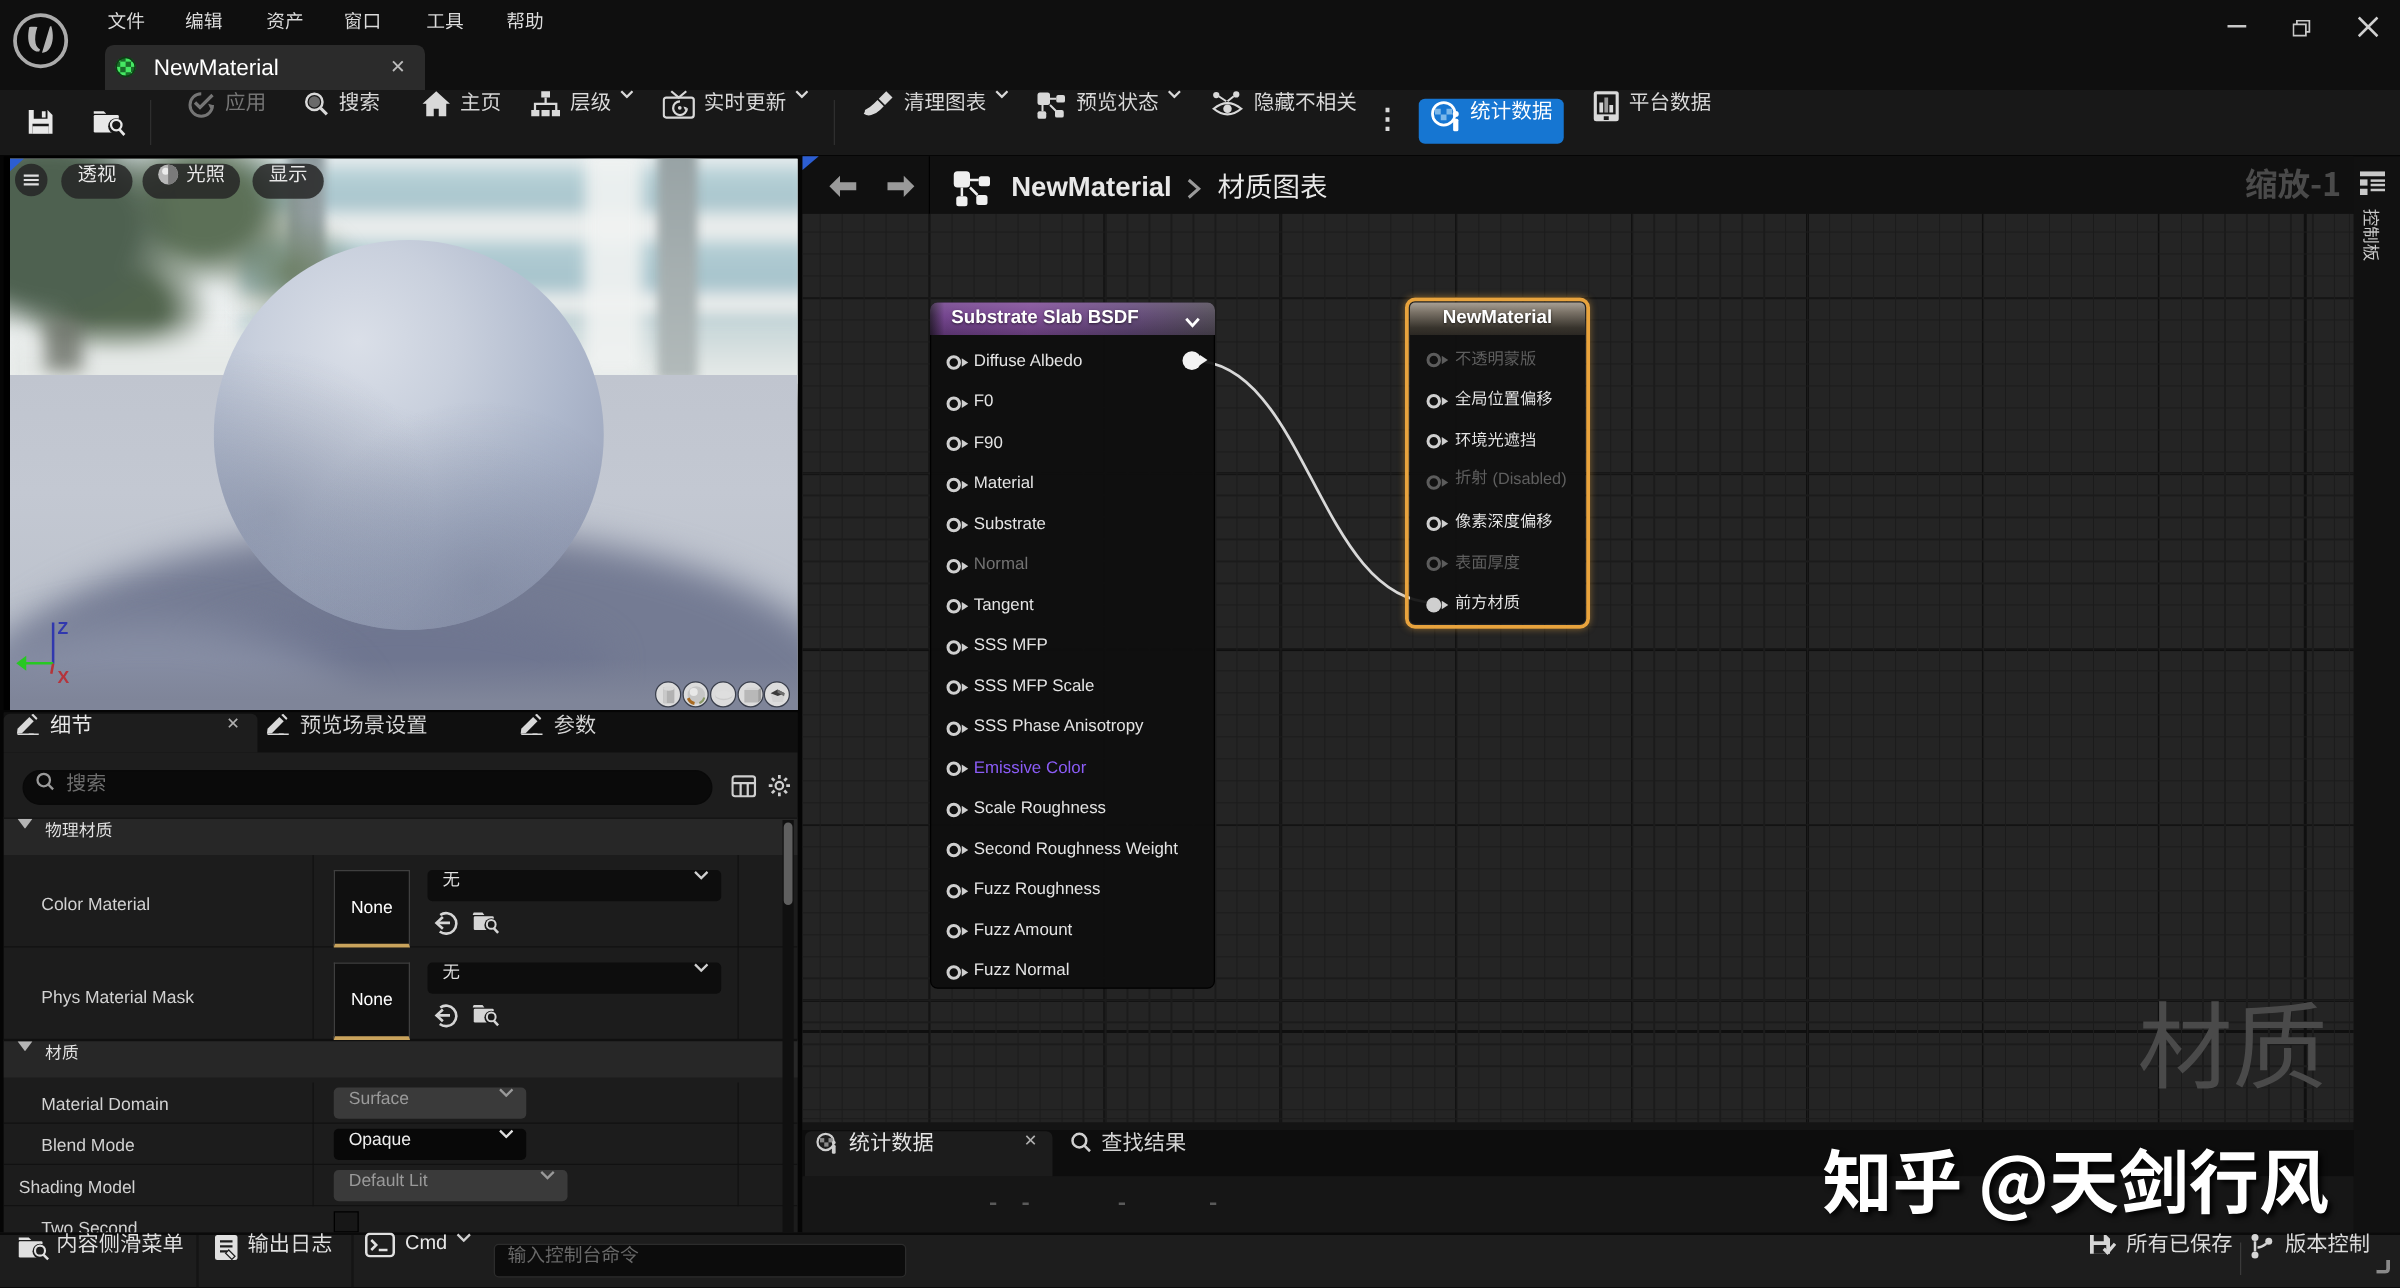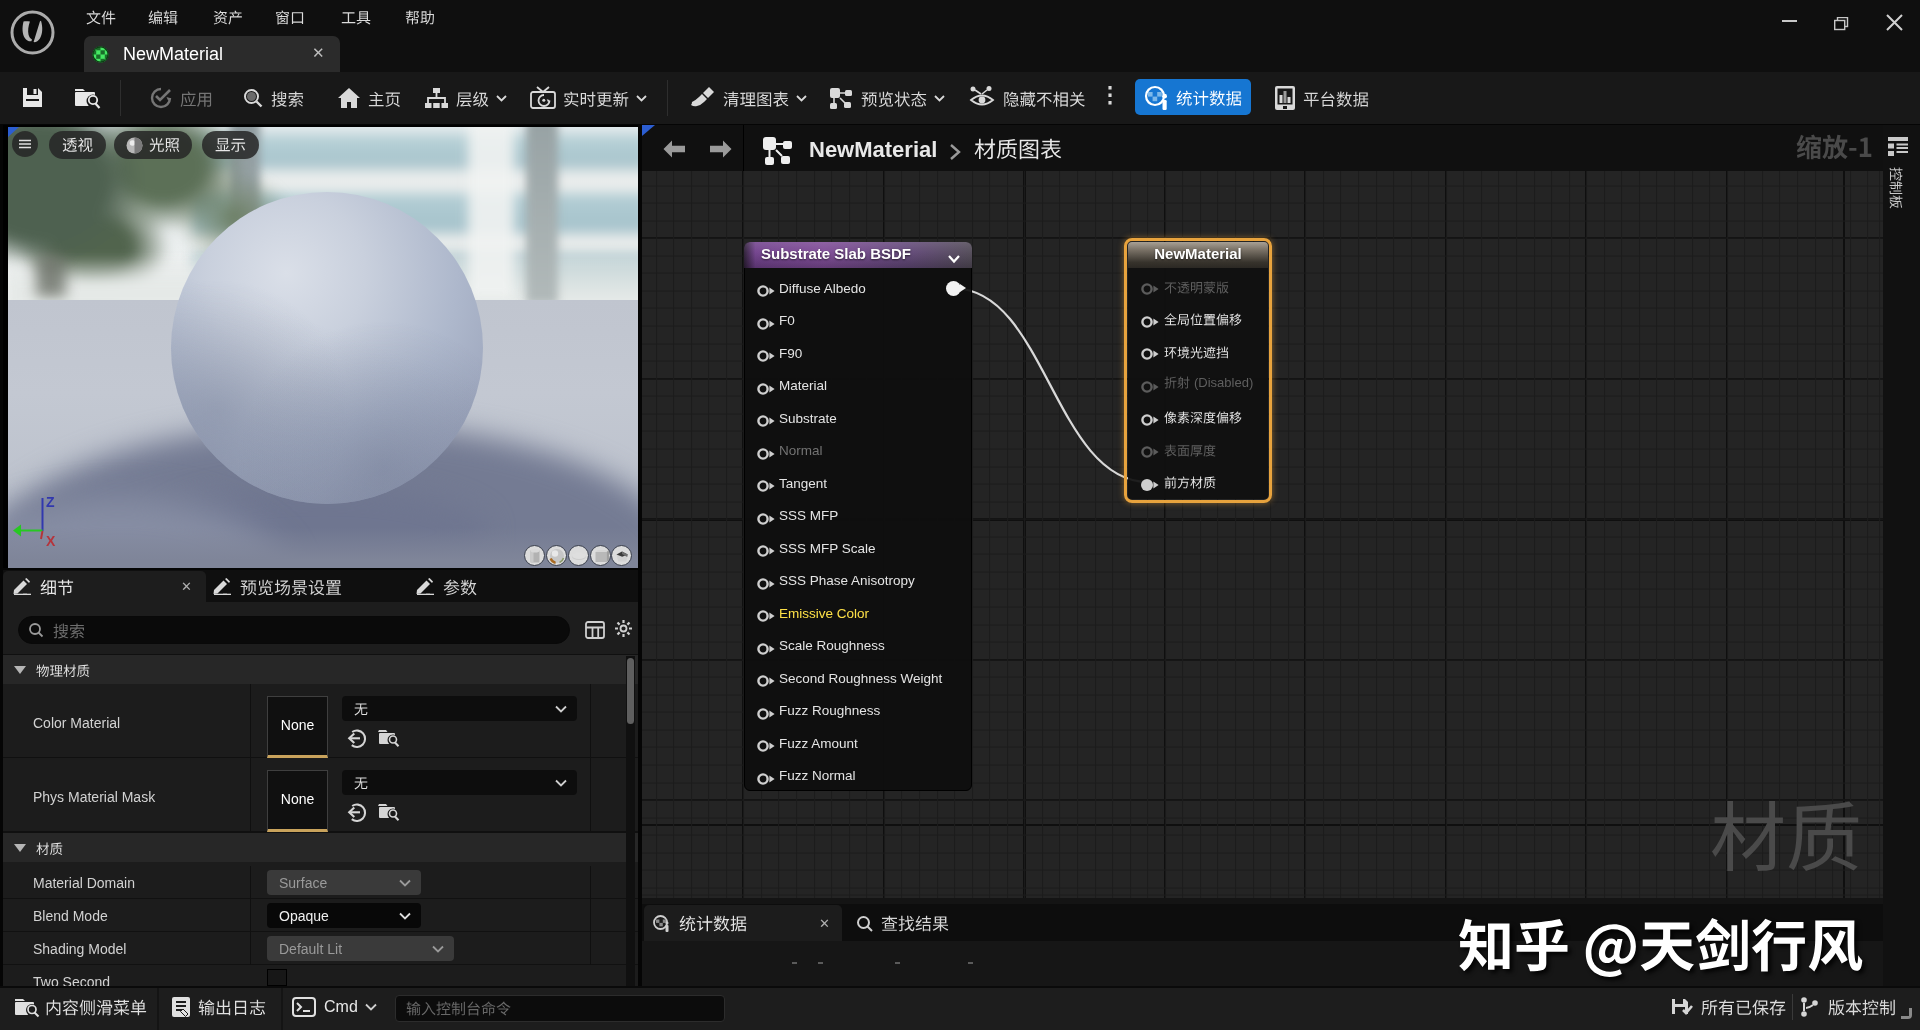--- a/index.html
+++ b/index.html
@@ -1,19 +1,19 @@
 <!DOCTYPE html>
 <html><head><meta charset="utf-8"><style>
 *{margin:0;padding:0;box-sizing:border-box}
 html,body{width:1920px;height:1030px;overflow:hidden;background:#050505;
 font-family:"Liberation Sans",sans-serif;}
 .abs{position:absolute}
 body{position:relative}
 svg{display:inline-block;vertical-align:middle}
-.row{display:flex;align-items:center}
+.row{display:flex;align-items:flex-start}
 </style></head><body>
 
 <div class="abs" style="left:0;top:0;width:1920px;height:36px;background:#0f0f0f"></div>
 <div class="abs" style="left:9px;top:9px;width:47px;height:47px;z-index:5">
 <svg width="47" height="47" viewBox="0 0 47 47">
 <circle cx="23.5" cy="23.5" r="20.5" fill="#0c0c0c" stroke="#ababab" stroke-width="3"></circle>
 <path d="M14.5 12.5 c-1.6 6.5 -1.2 12.8 1.3 16.4 c1.7 2.4 4.2 3.7 6.6 3.3 l0.6 -1.8 c-1.9 -1 -3 -2.5 -3.5 -4.8 c-0.8 -3.9 -0.2 -8.4 1.4 -13 c-2.2 -0.3 -4.3 -0.3 -6.4 -0.1 z" fill="#b5b5b5"></path>
 <path d="M32 11.8 c2 6.6 1.6 13.4 -1.1 17.6 c-1.7 2.7 -4 4 -6.3 3.7 l6.3 -20.7 c0.4 -0.3 0.7 -0.5 1.1 -0.6 z" fill="#b5b5b5"></path>
 </svg></div>
 <div class="abs" style="left:86px;top:8px"><svg width="30.0" height="15.0" viewBox="0 -13.20 30.0 15.0" style="overflow:visible;">
@@ -429,21 +429,21 @@
 <div class="abs" style="left:3px;top:899px;width:635px;height:33px;border-bottom:1px solid #111"></div>
 <div class="abs" style="left:250px;top:899px;width:1px;height:33px;background:#101010"></div>
 <div class="abs" style="left:590px;top:899px;width:1px;height:33px;background:#101010"></div>
 <div class="abs" style="left:33px;top:908px;font-size:14px;color:#d2d2d2">Blend Mode</div>
 <div class="abs row" style="left:267px;top:903px;width:154px;height:25px;background:#080808;border-radius:4px;padding-left:12px;font-size:14px;color:#efefef">Opaque<svg width="12" height="8" viewBox="0 0 12 8" style="position:absolute;right:10px">
       <path d="M1 1.5 L6 6.5 L11 1.5" fill="none" stroke="#dfdfdf" stroke-width="1.8"></path>
     </svg></div>
 <div class="abs" style="left:3px;top:932px;width:635px;height:33px;border-bottom:1px solid #111"></div>
 <div class="abs" style="left:250px;top:932px;width:1px;height:33px;background:#101010"></div>
 <div class="abs" style="left:590px;top:932px;width:1px;height:33px;background:#101010"></div>
-<div class="abs" style="left:33px;top:941px;font-size:14px;color:#d2d2d2">Shading Model</div>
+<div class="abs" style="left:15px;top:941px;font-size:14px;color:#d2d2d2">Shading Model</div>
 <div class="abs row" style="left:267px;top:936px;width:187px;height:25px;background:#3a3a3a;border-radius:4px;padding-left:12px;font-size:14px;color:#9a9a9a">Default Lit<svg width="12" height="8" viewBox="0 0 12 8" style="position:absolute;right:10px">
       <path d="M1 1.5 L6 6.5 L11 1.5" fill="none" stroke="#9a9a9a" stroke-width="1.8"></path>
     </svg></div>
 <div class="abs" style="left:33px;top:974px;font-size:14px;color:#d2d2d2">Two Second</div>
 <div class="abs" style="left:267px;top:969px;width:20px;height:17px;background:#171717;border:1px solid #000"></div>
 <div class="abs" style="left:626px;top:656px;width:9px;height:330px;background:#101010"></div>
 <div class="abs" style="left:627px;top:658px;width:7px;height:66px;background:#5f5f5f;border-radius:4px"></div>
 <div class="abs" style="left:642px;top:125px;width:1241px;height:861px;background:#141414"></div>
 <div class="abs" style="left:642px;top:171px;width:1241px;height:727px;background:
 repeating-linear-gradient(90deg,#1b1b1b 0px,#1b1b1b 1px,transparent 1px,transparent 17.56px),
@@ -540,21 +540,21 @@
 <div class="abs" style="left:779px;top:540.5px;font-size:13.5px;color:#e4e4e4">SSS MFP Scale</div>
 <div class="abs" style="left:756px;top:574.0px"><svg width="21" height="14" viewBox="0 0 21 14">
       <circle cx="7" cy="7" r="4.6" fill="none" stroke="#cfcfcf" stroke-width="2.4"></circle>
       <path d="M13.4 3.6 l5.2 3.4 l-5.2 3.4 z" fill="#cfcfcf"></path>
     </svg></div>
 <div class="abs" style="left:779px;top:573.0px;font-size:13.5px;color:#e4e4e4">SSS Phase Anisotropy</div>
 <div class="abs" style="left:756px;top:606.5px"><svg width="21" height="14" viewBox="0 0 21 14">
       <circle cx="7" cy="7" r="4.6" fill="none" stroke="#cfcfcf" stroke-width="2.4"></circle>
       <path d="M13.4 3.6 l5.2 3.4 l-5.2 3.4 z" fill="#cfcfcf"></path>
     </svg></div>
-<div class="abs" style="left:779px;top:605.5px;font-size:13.5px;color:#fde047">Emissive Color</div>
+<div class="abs" style="left:779px;top:605.5px;font-size:13.5px;color:#8b5cf6">Emissive Color</div>
 <div class="abs" style="left:756px;top:639.0px"><svg width="21" height="14" viewBox="0 0 21 14">
       <circle cx="7" cy="7" r="4.6" fill="none" stroke="#cfcfcf" stroke-width="2.4"></circle>
       <path d="M13.4 3.6 l5.2 3.4 l-5.2 3.4 z" fill="#cfcfcf"></path>
     </svg></div>
 <div class="abs" style="left:779px;top:638.0px;font-size:13.5px;color:#e4e4e4">Scale Roughness</div>
 <div class="abs" style="left:756px;top:671.5px"><svg width="21" height="14" viewBox="0 0 21 14">
       <circle cx="7" cy="7" r="4.6" fill="none" stroke="#cfcfcf" stroke-width="2.4"></circle>
       <path d="M13.4 3.6 l5.2 3.4 l-5.2 3.4 z" fill="#cfcfcf"></path>
     </svg></div>
 <div class="abs" style="left:779px;top:670.5px;font-size:13.5px;color:#e4e4e4">Second Roughness Weight</div>

